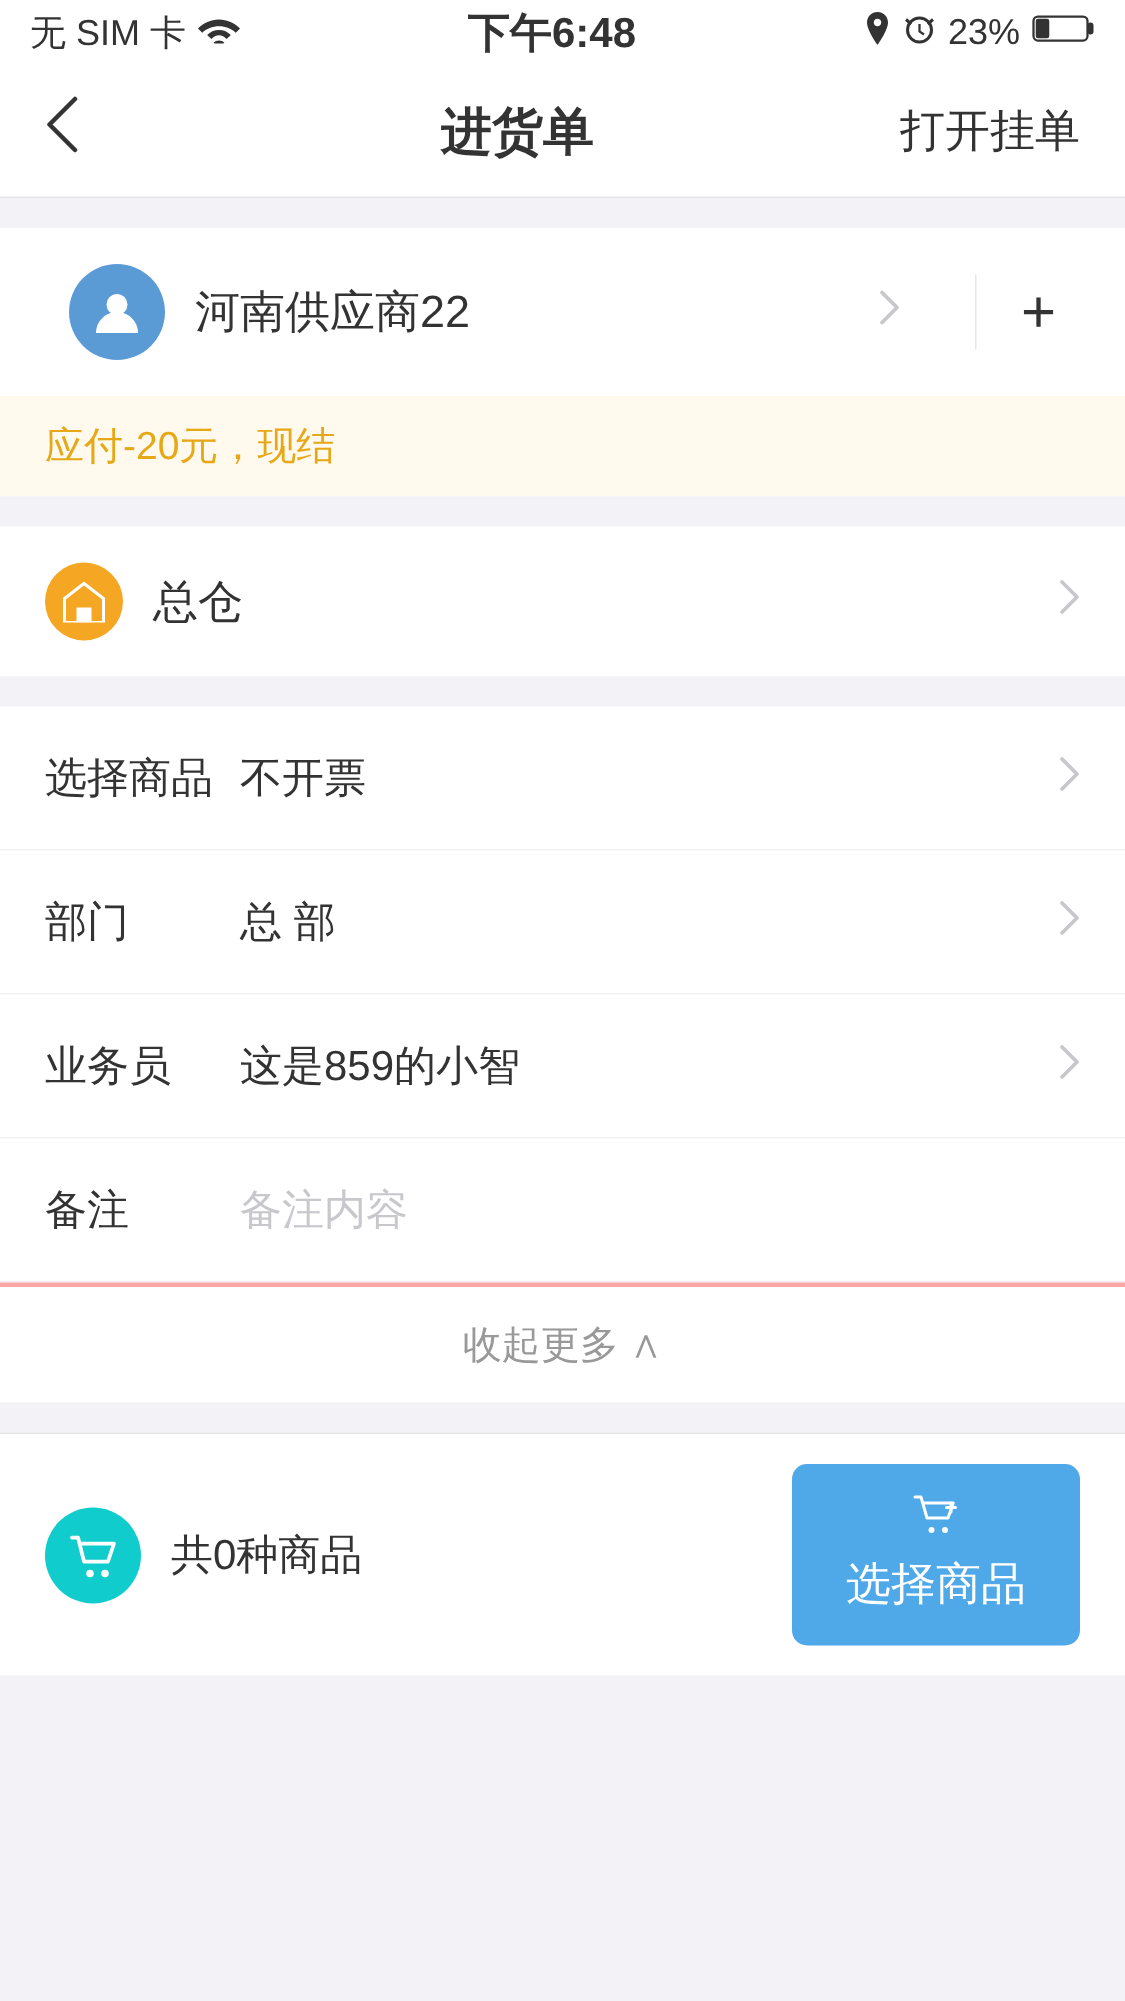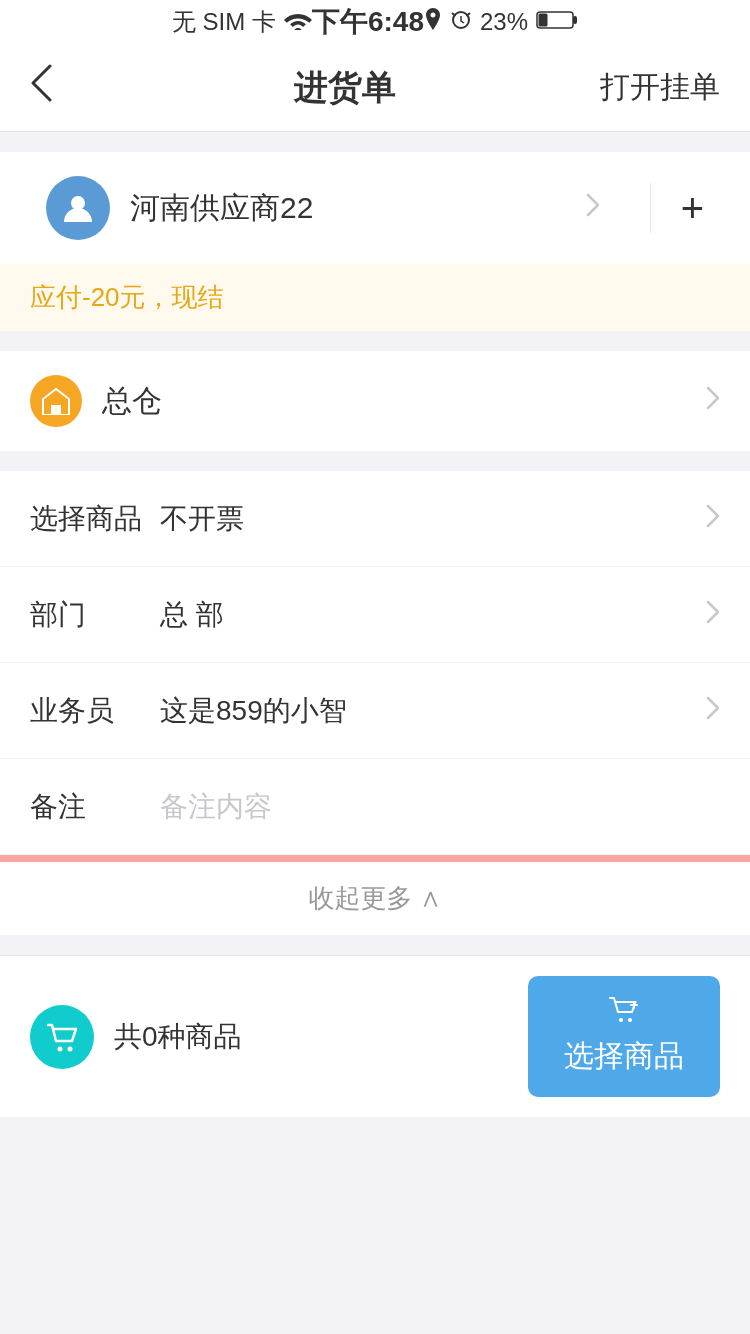--- a/index.html
+++ b/index.html
@@ -12,21 +12,21 @@
       font-size: 28px;
       color: #333;
     }
 
     
     .status-bar {
       height: 44px;
       background: #fff;
       display: flex;
       align-items: center;
-      justify-content: center;
+      justify-content: space-between;
       padding: 0 20px;
       font-size: 24px;
       font-weight: 500;
     }
     .status-left {
       display: flex;
       align-items: center;
       gap: 8px;
     }
     .status-center {
@@ -188,21 +188,21 @@
       font-size: 28px;
     }
 
     
     .collapse-row {
       background: #fff;
       display: flex;
       align-items: center;
       justify-content: center;
       height: 80px;
-      border-top: 7px solid #fca5a5;
+      border-top: 3px solid #fca5a5;
       cursor: pointer;
     }
     .collapse-text {
       font-size: 26px;
       color: #999;
     }
 
     
     .bottom-bar {
       background: #fff;

